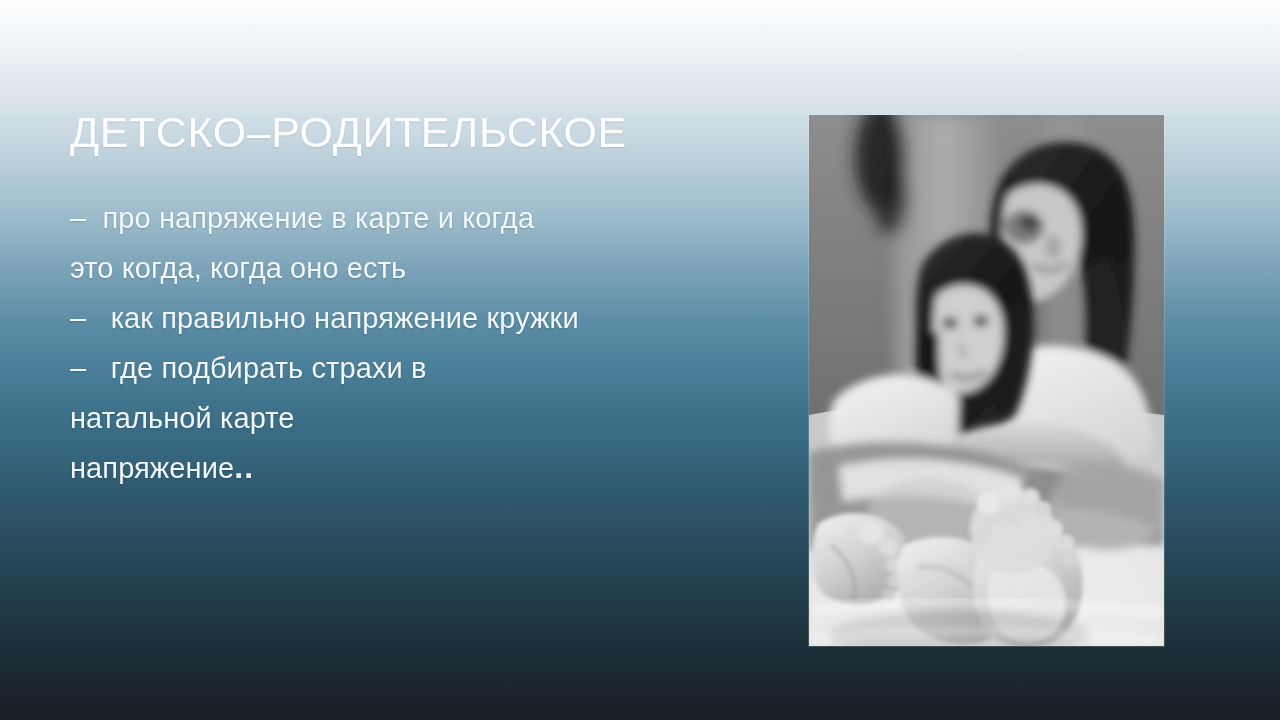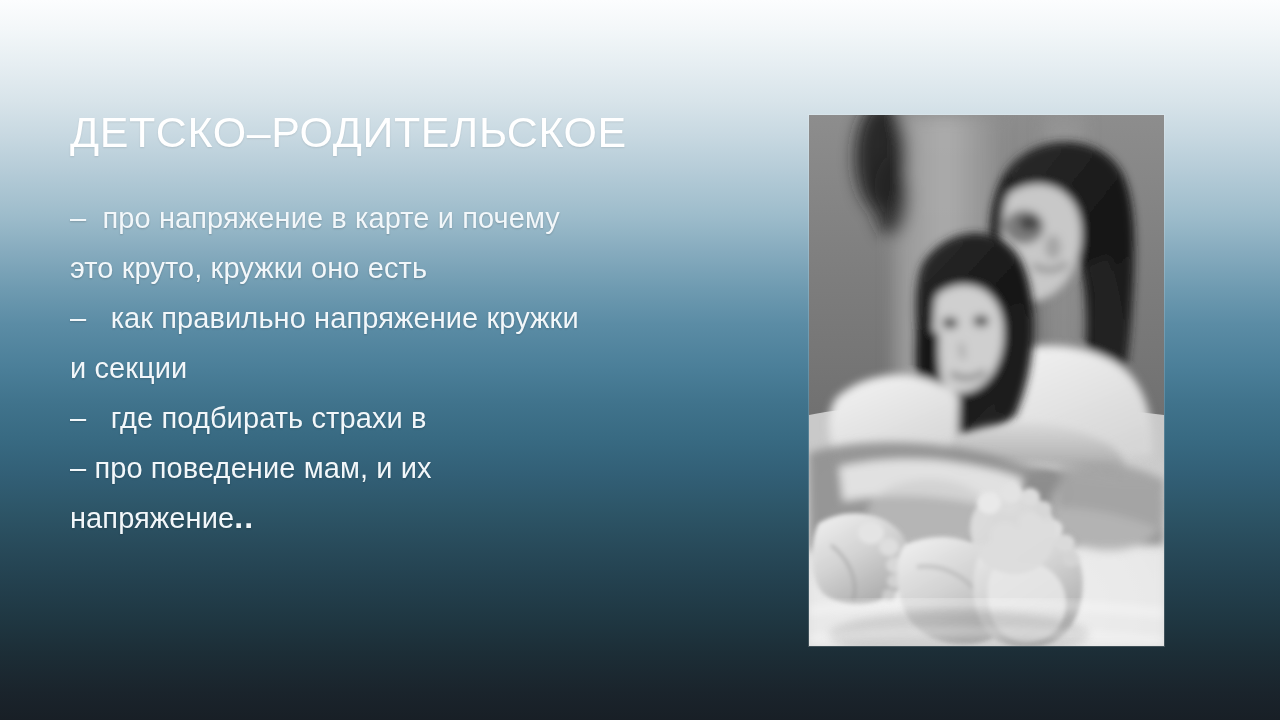--- a/index.html
+++ b/index.html
@@ -99,26 +99,25 @@
 </head>
 <body>
 
 <div class="slide">
 
   <div class="text-col">
 
     <h1 class="slide-title">ДЕТСКО–РОДИТЕЛЬСКОЕ</h1>
 
     <div class="body-list">
-      <div class="body-line"><span>–  про напряжение в карте и почему</span><span class="tail"></span></div>
-      <div class="body-line"><span>это круто, кружки оно есть</span><span class="tail"></span></div>
+      <div class="body-line"><span>–  про напряжение в карте и когда</span><span class="tail"></span></div>
+      <div class="body-line"><span>это когда, когда оно есть</span><span class="tail"></span></div>
       <div class="body-line"><span>–   как правильно напряжение кружки</span><span class="tail"></span></div>
-      <div class="body-line"><span>и секции</span><span class="tail"></span></div>
       <div class="body-line"><span>–   где подбирать страхи в</span><span class="tail"></span></div>
-      <div class="body-line"><span>– про поведение мам, и их</span><span class="tail"></span></div>
+      <div class="body-line"><span>натальной карте</span><span class="tail"></span></div>
       <div class="body-line"><span>напряжение</span><span class="tail">..</span></div>
     </div>
 
   </div>
 
   <div class="photo-frame">
     <svg class="photo-canvas" viewBox="0 0 355 531" preserveAspectRatio="none">
       <defs>
         <linearGradient id="wallG" x1="0" y1="0" x2="0" y2="1">
           <stop offset="0" stop-color="#8d8d8d"></stop>

